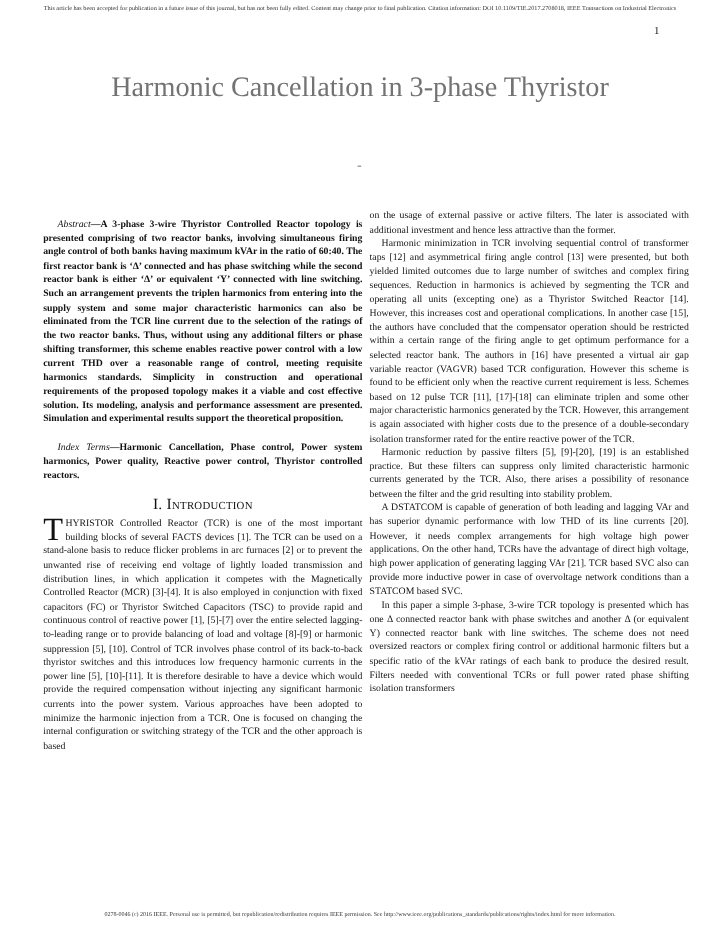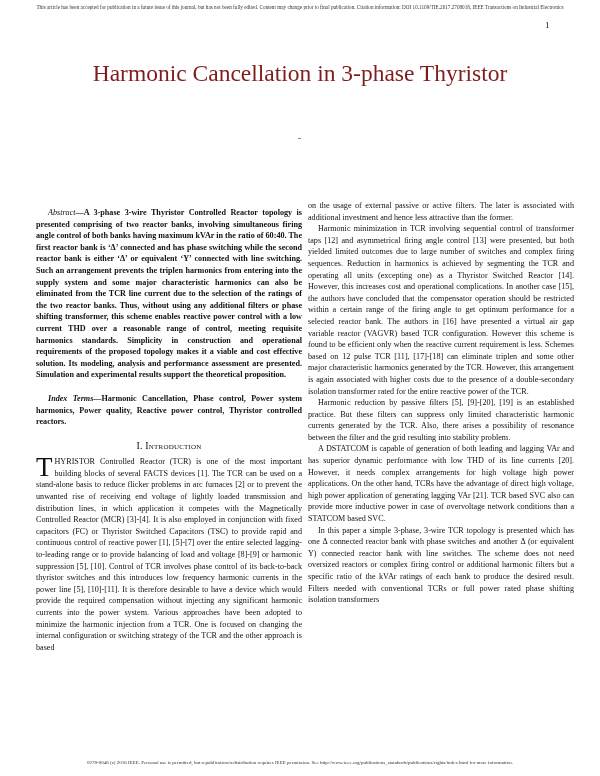--- a/index.html
+++ b/index.html
@@ -1,28 +1,28 @@
 <!DOCTYPE html>
 <html><head>
 <meta charset="utf-8">
 <style>
   html, body { margin: 0; padding: 0; background: #ffffff; }
   body { width: 600px; height: 776px; position: relative; overflow: hidden; color: #111; font-family: "Liberation Serif", "DejaVu Serif", serif; }
   .header-note { position: absolute; top: 4px; left: 30px; width: 540px; text-align: center; font-size: 5.2px; line-height: 7px; color: #333; }
   .page-num { position: absolute; top: 20px; left: 545px; font-size: 9px; color: #111; }
-  .title { position: absolute; top: 60px; left: 40px; width: 520px; text-align: center; font-size: 23.5px; line-height: 27px; color: #7f1d1d; }
+  .title { position: absolute; top: 60px; left: 40px; width: 520px; text-align: center; font-size: 23.5px; line-height: 27px; color: #737373; }
   .title-mark { position: absolute; top: 138px; left: 298px; width: 3px; height: 1px; background: #888; }
-  .col { position: absolute; top: 181px; width: 266px; font-size: 8.15px; line-height: 11.6px; text-align: justify; margin-top: 26px; }
+  .col { position: absolute; top: 181px; width: 266px; font-size: 8.15px; line-height: 11.6px; text-align: justify; }
   .col-left { left: 36px; }
   .col-right { left: 308px; top: 174px; }
   .abstract { font-weight: bold; text-indent: 12px; margin: 0; }
   .abstract .lead { font-style: italic; font-weight: normal; }
   .index-terms { font-weight: bold; text-indent: 12px; margin: 12px 0 0 0; }
-  .index-terms .lead { font-style: italic; font-weight: bold; }
-  .section-heading { text-align: center; margin: 12px 0 5px 0; font-size: 10px; letter-spacing: 0.2px; }
+  .index-terms .lead { font-style: italic; font-weight: normal; }
+  .section-heading { text-align: center; margin: 12px 0 5px 0; font-size: 13px; letter-spacing: 0.2px; }
   .section-heading .sc { font-variant: small-caps; }
   p.body { margin: 0; text-indent: 10px; }
   p.first { text-indent: 0; }
   .dropcap { float: left; font-size: 27px; line-height: 21px; margin: 1px 2px 0 0; }
   .footer { position: absolute; top: 759px; left: 30px; width: 540px; text-align: center; font-size: 5px; line-height: 7px; color: #333; white-space: nowrap; }
 </style>
 </head>
 <body>
 
 <div class="header-note">This article has been accepted for publication in a future issue of this journal, but has not been fully edited. Content may change prior to final publication. Citation information: DOI 10.1109/TIE.2017.2708018, IEEE Transactions on Industrial Electronics</div>

